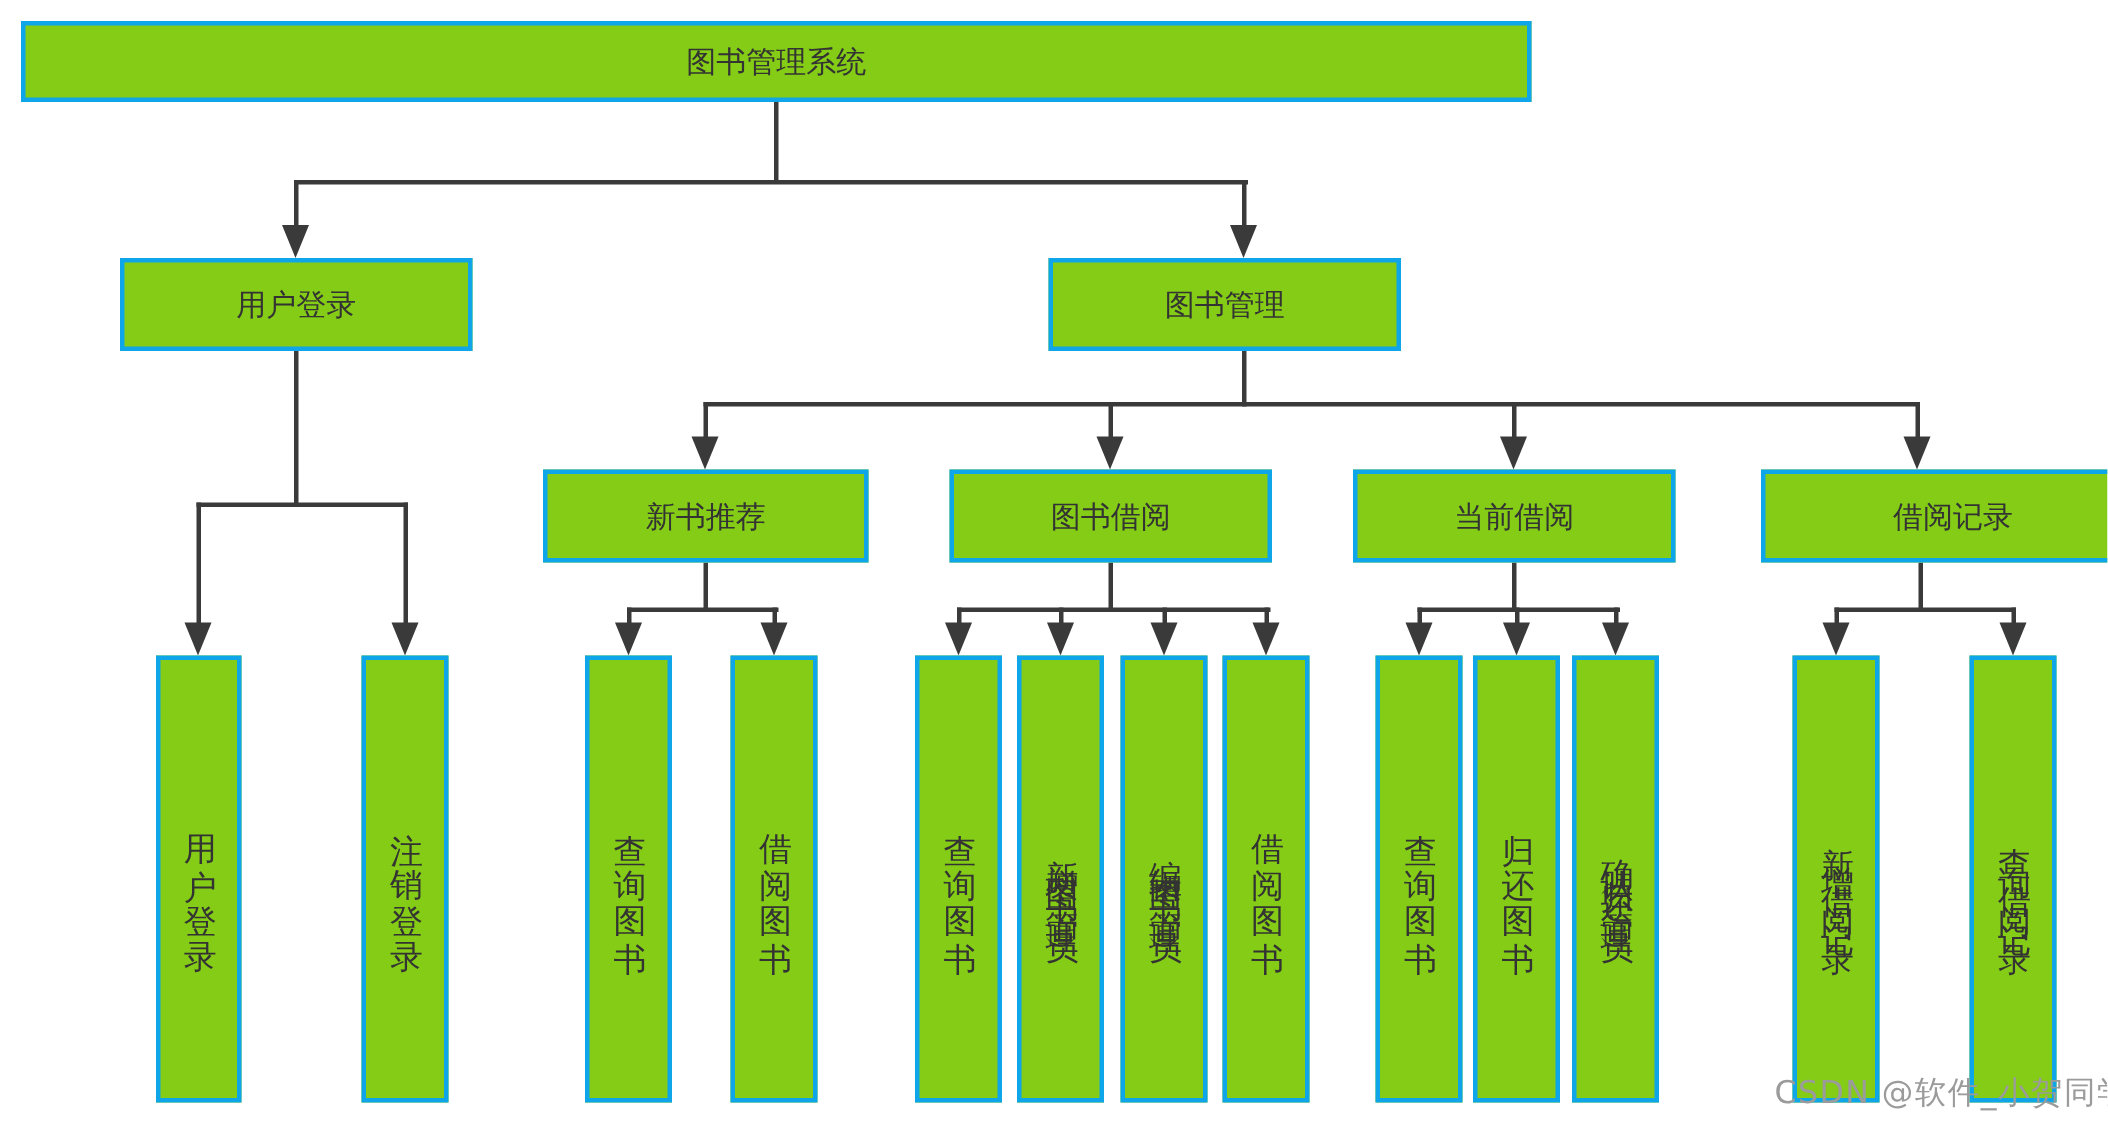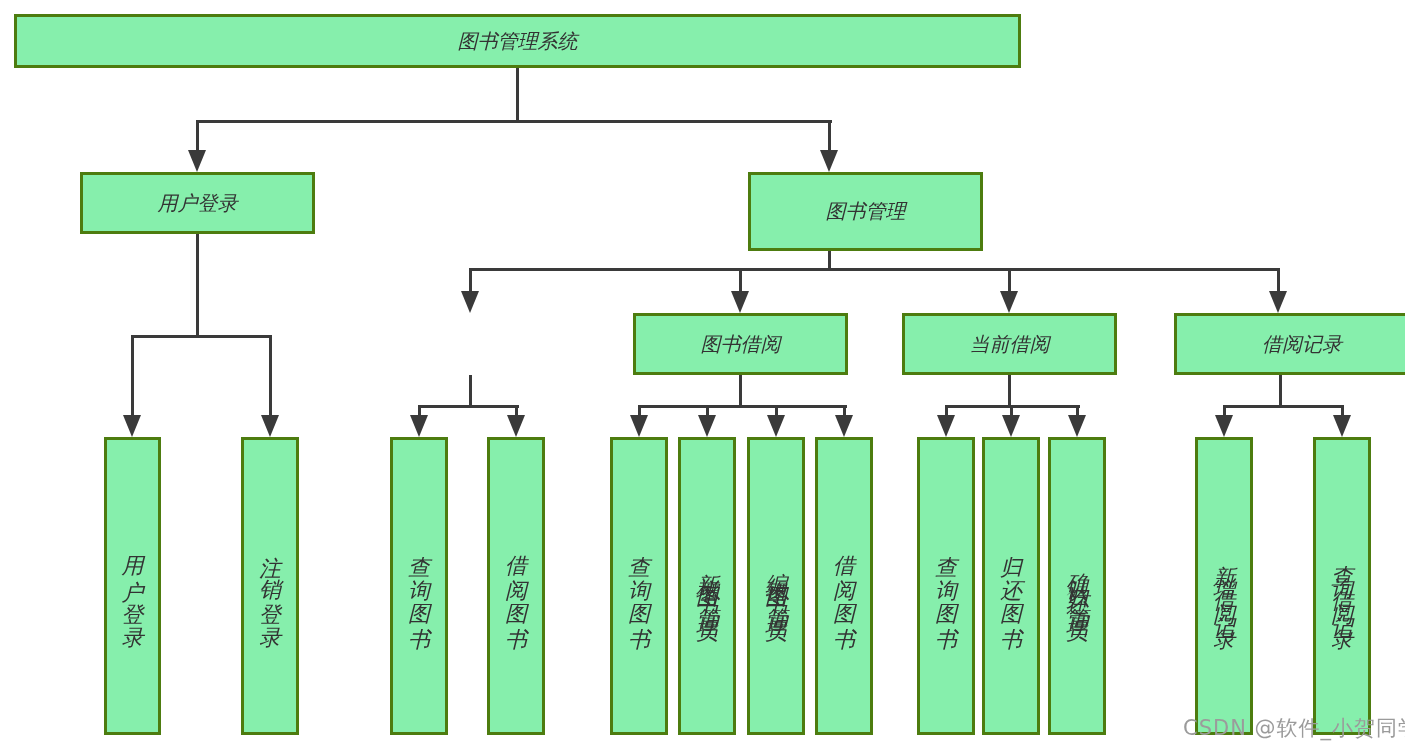--- a/index.html
+++ b/index.html
@@ -1,23 +1,23 @@
 <!DOCTYPE html>
 <html><head>
 <meta charset="utf-8">
 <style>
   html,body{margin:0;padding:0;background:#ffffff;}
   .canvas{
     position:relative;width:1405px;height:747px;background:#ffffff;overflow:hidden;
     font-family:"DejaVu Sans","Liberation Sans",sans-serif;
   }
   .box{
-    position:absolute;background:#86efac;border:3px solid #4d7c0f;box-sizing:border-box;
+    position:absolute;background:#84cc16;border:3px solid #0ea5e9;box-sizing:border-box;
     display:flex;align-items:center;justify-content:center;
-    font-size:20px;color:#333333;white-space:nowrap;z-index:2;font-style:italic;
+    font-size:20px;color:#333333;white-space:nowrap;z-index:2;
   }
   .vbox{
     writing-mode:vertical-rl;text-orientation:mixed;
     font-size:22px;letter-spacing:7px;line-height:1;
   }
   .sp-wide{letter-spacing:24px;}
   .sp-mid{letter-spacing:13px;}
   .vline{position:absolute;width:3px;background:#3a3a3a;z-index:1;}
   .hline{position:absolute;height:3px;background:#3a3a3a;z-index:1;}
   .arrow{
@@ -38,40 +38,41 @@
   <div class="box" style="left:14px;top:14px;width:1007px;height:54px;">图书管理系统</div>
 
   <div class="vline" style="left:516px;top:68px;height:52px;"></div>
   <div class="hline" style="left:196px;top:120px;width:636px;"></div>
   <div class="vline" style="left:196px;top:120px;height:33px;"></div>
   <div class="arrow" style="left:188px;top:150px;"></div>
   <div class="vline" style="left:828px;top:120px;height:33px;"></div>
   <div class="arrow" style="left:820px;top:150px;"></div>
 
   <div class="box" style="left:80px;top:172px;width:235px;height:62px;">用户登录</div>
-  <div class="box" style="left:748px;top:172px;width:235px;height:79px;">图书管理</div>
+  <div class="box" style="left:699px;top:172px;width:235px;height:62px;">图书管理</div>
 
   <div class="vline" style="left:196px;top:234px;height:104px;"></div>
   <div class="hline" style="left:131px;top:335px;width:141px;"></div>
   <div class="vline" style="left:131px;top:335px;height:82px;"></div>
   <div class="arrow" style="left:123px;top:415px;"></div>
   <div class="vline" style="left:269px;top:335px;height:82px;"></div>
   <div class="arrow" style="left:261px;top:415px;"></div>
 
   <div class="vline" style="left:828px;top:234px;height:37px;"></div>
   <div class="hline" style="left:469px;top:268px;width:811px;"></div>
   <div class="vline" style="left:469px;top:268px;height:26px;"></div>
   <div class="arrow" style="left:461px;top:291px;"></div>
   <div class="vline" style="left:739px;top:268px;height:26px;"></div>
   <div class="arrow" style="left:731px;top:291px;"></div>
   <div class="vline" style="left:1008px;top:268px;height:26px;"></div>
   <div class="arrow" style="left:1000px;top:291px;"></div>
   <div class="vline" style="left:1277px;top:268px;height:26px;"></div>
   <div class="arrow" style="left:1269px;top:291px;"></div>
 
+  <div class="box" style="left:362px;top:313px;width:217px;height:62px;">新书推荐</div>
   <div class="box" style="left:902px;top:313px;width:215px;height:62px;">当前借阅</div>
   <div class="box" style="left:633px;top:313px;width:215px;height:62px;">图书借阅</div>
   <div class="box" style="left:1174px;top:313px;width:256px;height:62px;">借阅记录</div>
 
   <div class="vline" style="left:469px;top:375px;height:33px;"></div>
   <div class="hline" style="left:418px;top:405px;width:101px;"></div>
   <div class="vline" style="left:418px;top:405px;height:13px;"></div>
   <div class="arrow" style="left:410px;top:415px;"></div>
   <div class="vline" style="left:515px;top:405px;height:13px;"></div>
   <div class="arrow" style="left:507px;top:415px;"></div>

